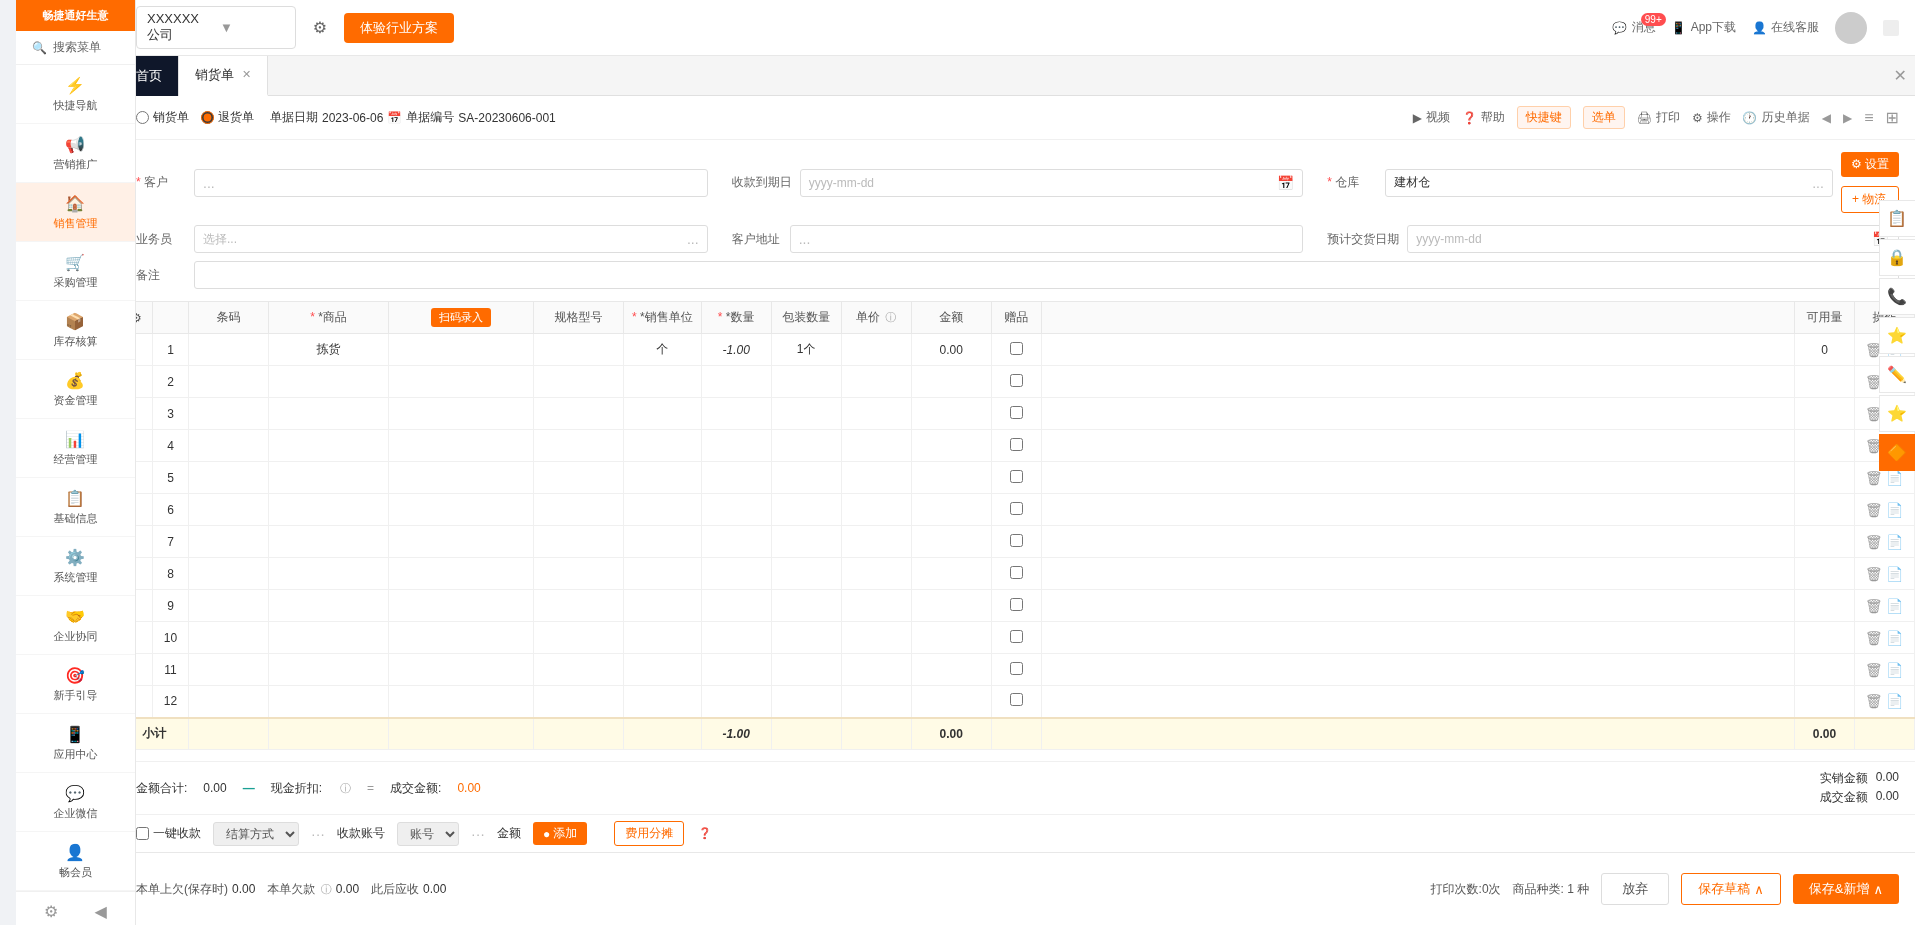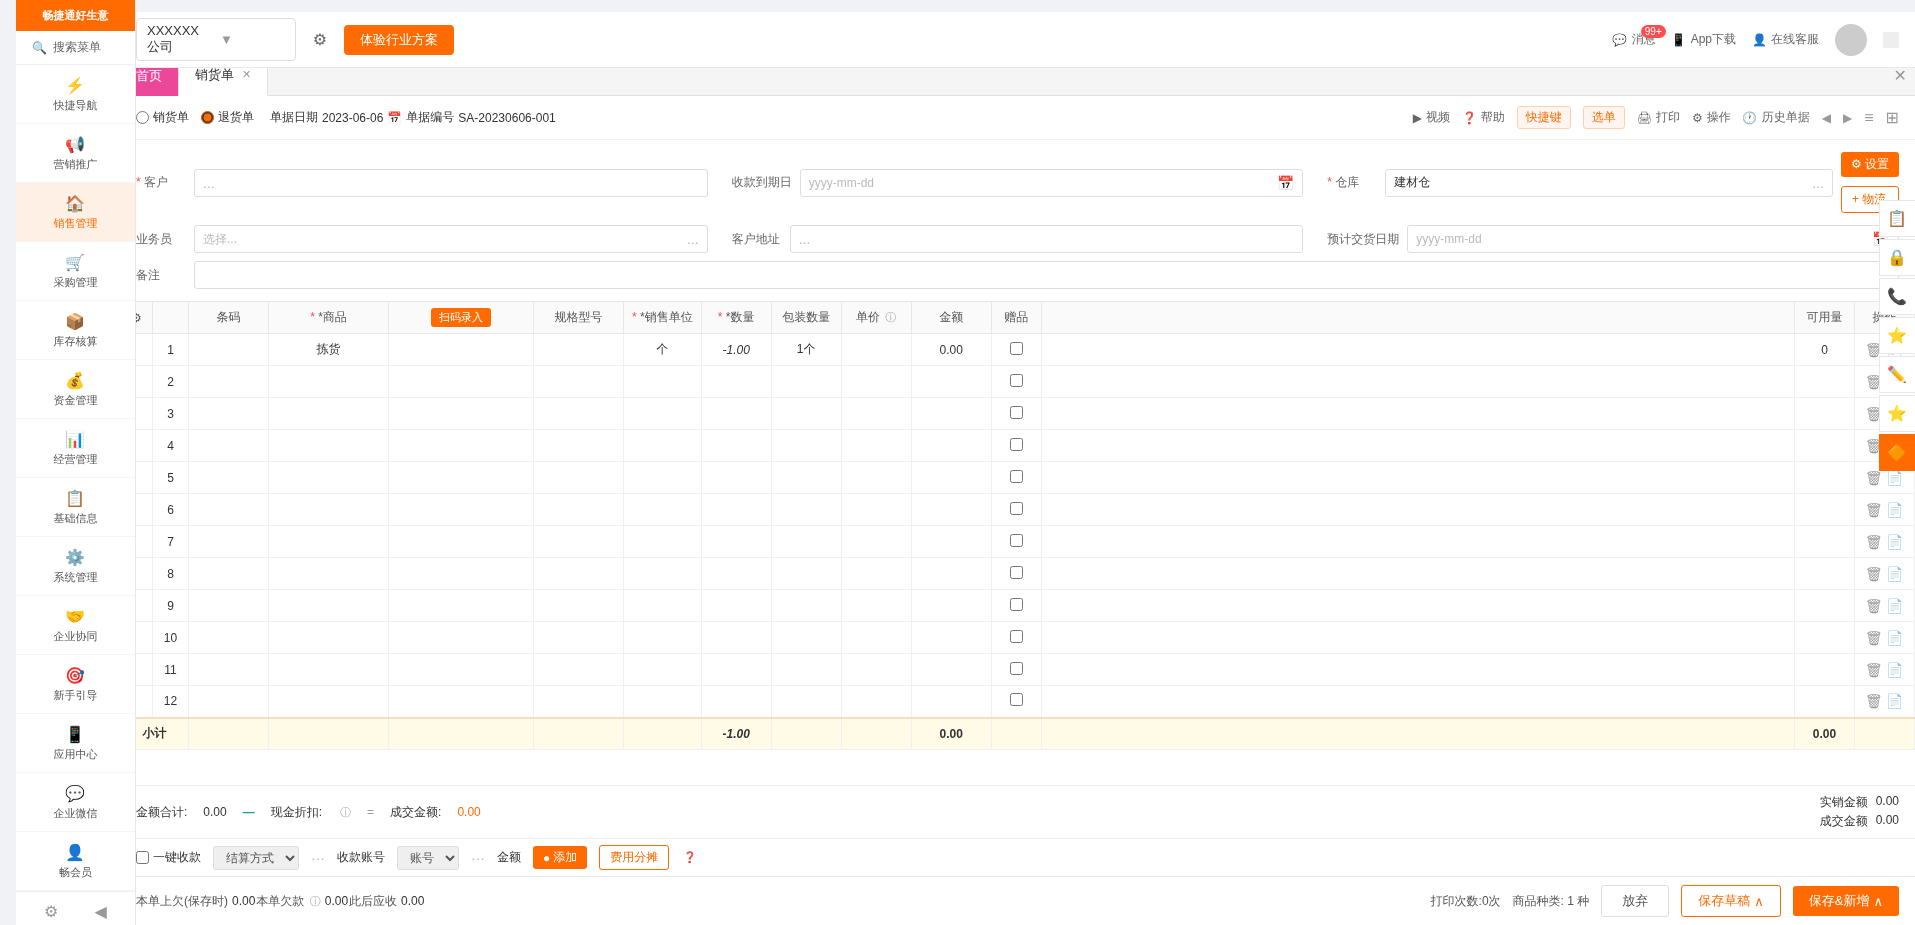--- a/index.html
+++ b/index.html
@@ -13,39 +13,39 @@
     .sidebar-search span { font-size: 12px; color: #666; margin-left: 6px; }
     .sidebar-item { display: flex; flex-direction: column; align-items: center; padding: 10px 5px; cursor: pointer; border-bottom: 1px solid #f5f5f5; }
     .sidebar-item.active { background: #fff0e6; }
     .sidebar-item .s-icon { width: 20px; height: 20px; margin-bottom: 3px; display: flex; align-items: center; justify-content: center; font-size: 16px; }
     .sidebar-item .s-label { font-size: 11px; color: #555; }
     .sidebar-item.active .s-label { color: #ff6b00; }
     .sidebar-item.active .s-icon { color: #ff6b00; }
     .sidebar-bottom { margin-top: auto; display: flex; align-items: center; justify-content: space-around; padding: 10px; border-top: 1px solid #f0f0f0; }
 
     
-    .topbar { position: fixed; left: 120px; top: 0; right: 0; height: 56px; background: #fff; border-bottom: 1px solid #e8e8e8; display: flex; align-items: center; padding: 0 16px; z-index: 99; margin-top: 12px; }
+    .topbar { position: fixed; left: 120px; top: 0; right: 0; height: 56px; background: #fff; border-bottom: 1px solid #e8e8e8; display: flex; align-items: center; padding: 0 16px; z-index: 99; }
     .company-selector { display: flex; align-items: center; border: 1px solid #ddd; border-radius: 4px; padding: 4px 10px; cursor: pointer; min-width: 160px; }
     .company-selector span { font-size: 13px; color: #333; flex: 1; }
     .company-selector .arrow { color: #999; margin-left: 8px; }
     .gear-icon-btn { width: 32px; height: 32px; display: flex; align-items: center; justify-content: center; cursor: pointer; margin-left: 8px; color: #666; font-size: 16px; }
     .experience-btn { background: #ff6b00; color: #fff; border: none; border-radius: 4px; padding: 6px 16px; cursor: pointer; font-size: 13px; margin-left: 8px; }
     .topbar-right { margin-left: auto; display: flex; align-items: center; gap: 16px; }
     .topbar-msg { position: relative; cursor: pointer; display: flex; align-items: center; gap: 4px; color: #666; font-size: 12px; }
     .badge { position: absolute; top: -6px; right: -10px; background: #ff4d4f; color: #fff; border-radius: 8px; font-size: 10px; padding: 1px 4px; }
     .topbar-app { display: flex; align-items: center; gap: 4px; color: #666; font-size: 12px; cursor: pointer; }
     .topbar-service { display: flex; align-items: center; gap: 4px; color: #666; font-size: 12px; cursor: pointer; }
     .avatar { width: 32px; height: 32px; border-radius: 50%; background: #ccc; }
 
     
     .tabbar { position: fixed; left: 120px; top: 56px; right: 0; height: 40px; background: #f5f5f5; display: flex; align-items: center; border-bottom: 1px solid #e0e0e0; z-index: 98; }
     .tab { display: flex; align-items: center; padding: 0 16px; height: 40px; cursor: pointer; font-size: 13px; color: #666; border-right: 1px solid #e0e0e0; }
     .tab.active { background: #fff; color: #333; border-bottom: 2px solid #fff; }
     .tab .tab-close { margin-left: 8px; color: #999; font-size: 11px; }
-    .tab-home { background: #ec4899; color: #fff; text-align: center; }
+    .tab-home { background: #0f172a; color: #fff; text-align: center; }
 
     
     .main { position: fixed; left: 120px; top: 96px; right: 0; bottom: 0; background: #f5f5f5; overflow: hidden; display: flex; flex-direction: column; }
 
     
     .form-area { background: #fff; margin: 0; padding: 0; flex-shrink: 0; }
 
     
     .form-top { display: flex; align-items: center; padding: 10px 16px; border-bottom: 1px solid #f0f0f0; gap: 16px; }
     .radio-group { display: flex; align-items: center; gap: 12px; }
@@ -98,25 +98,25 @@
 
     
     .bottom-summary { background: #fff; border-top: 1px solid #f0f0f0; padding: 8px 16px; display: flex; align-items: center; gap: 16px; font-size: 12px; flex-shrink: 0; }
     .deal-amount { color: #ff6b00; }
 
     
     .payment-row { background: #fff; border-top: 1px solid #f0f0f0; padding: 6px 16px; display: flex; align-items: center; gap: 12px; font-size: 12px; flex-shrink: 0; }
     .checkbox-label { display: flex; align-items: center; gap: 4px; cursor: pointer; }
     .payment-select { border: 1px solid #ddd; border-radius: 3px; padding: 3px 8px; font-size: 12px; color: #555; cursor: pointer; }
     .add-btn { background: #ff6b00; color: #fff; border: none; border-radius: 3px; padding: 3px 10px; cursor: pointer; font-size: 12px; display: flex; align-items: center; gap: 3px; }
-    .expense-btn { border: 1px solid #ff6b00; color: #ff6b00; background: #fff; border-radius: 3px; padding: 3px 10px; cursor: pointer; font-size: 12px; }
+    .expense-btn { border: 1px solid #ff6b00; color: #ff6b00; background: #fff; border-radius: 3px; padding: 3px 10px; cursor: pointer; font-size: 12px; margin-left: 15px; }
     .dots-btn { color: #bbb; cursor: pointer; font-size: 14px; }
 
     
-    .footer-bar { background: #fff; border-top: 1px solid #e8e8e8; padding: 8px 16px; display: flex; align-items: center; gap: 1px; font-size: 12px; flex-shrink: 0; }
+    .footer-bar { background: #fff; border-top: 1px solid #e8e8e8; padding: 20px 16px; display: flex; align-items: center; gap: 12px; font-size: 12px; flex-shrink: 0; }
     .footer-stat { display: flex; align-items: center; gap: 4px; color: #555; }
     .footer-stat .val { color: #333; }
     .footer-right { margin-left: auto; display: flex; align-items: center; gap: 12px; }
     .footer-product-type { color: #555; }
     .abandon-btn { border: 1px solid #ddd; background: #fff; border-radius: 3px; padding: 6px 20px; cursor: pointer; font-size: 13px; color: #555; }
     .save-draft-btn { border: 1px solid #ff6b00; background: #fff; color: #ff6b00; border-radius: 3px; padding: 6px 16px; cursor: pointer; font-size: 13px; display: flex; align-items: center; gap: 4px; }
     .save-new-btn { background: #ff6b00; color: #fff; border: none; border-radius: 3px; padding: 6px 16px; cursor: pointer; font-size: 13px; display: flex; align-items: center; gap: 4px; }
 
     
     .table-area::-webkit-scrollbar { width: 6px; height: 6px; }

